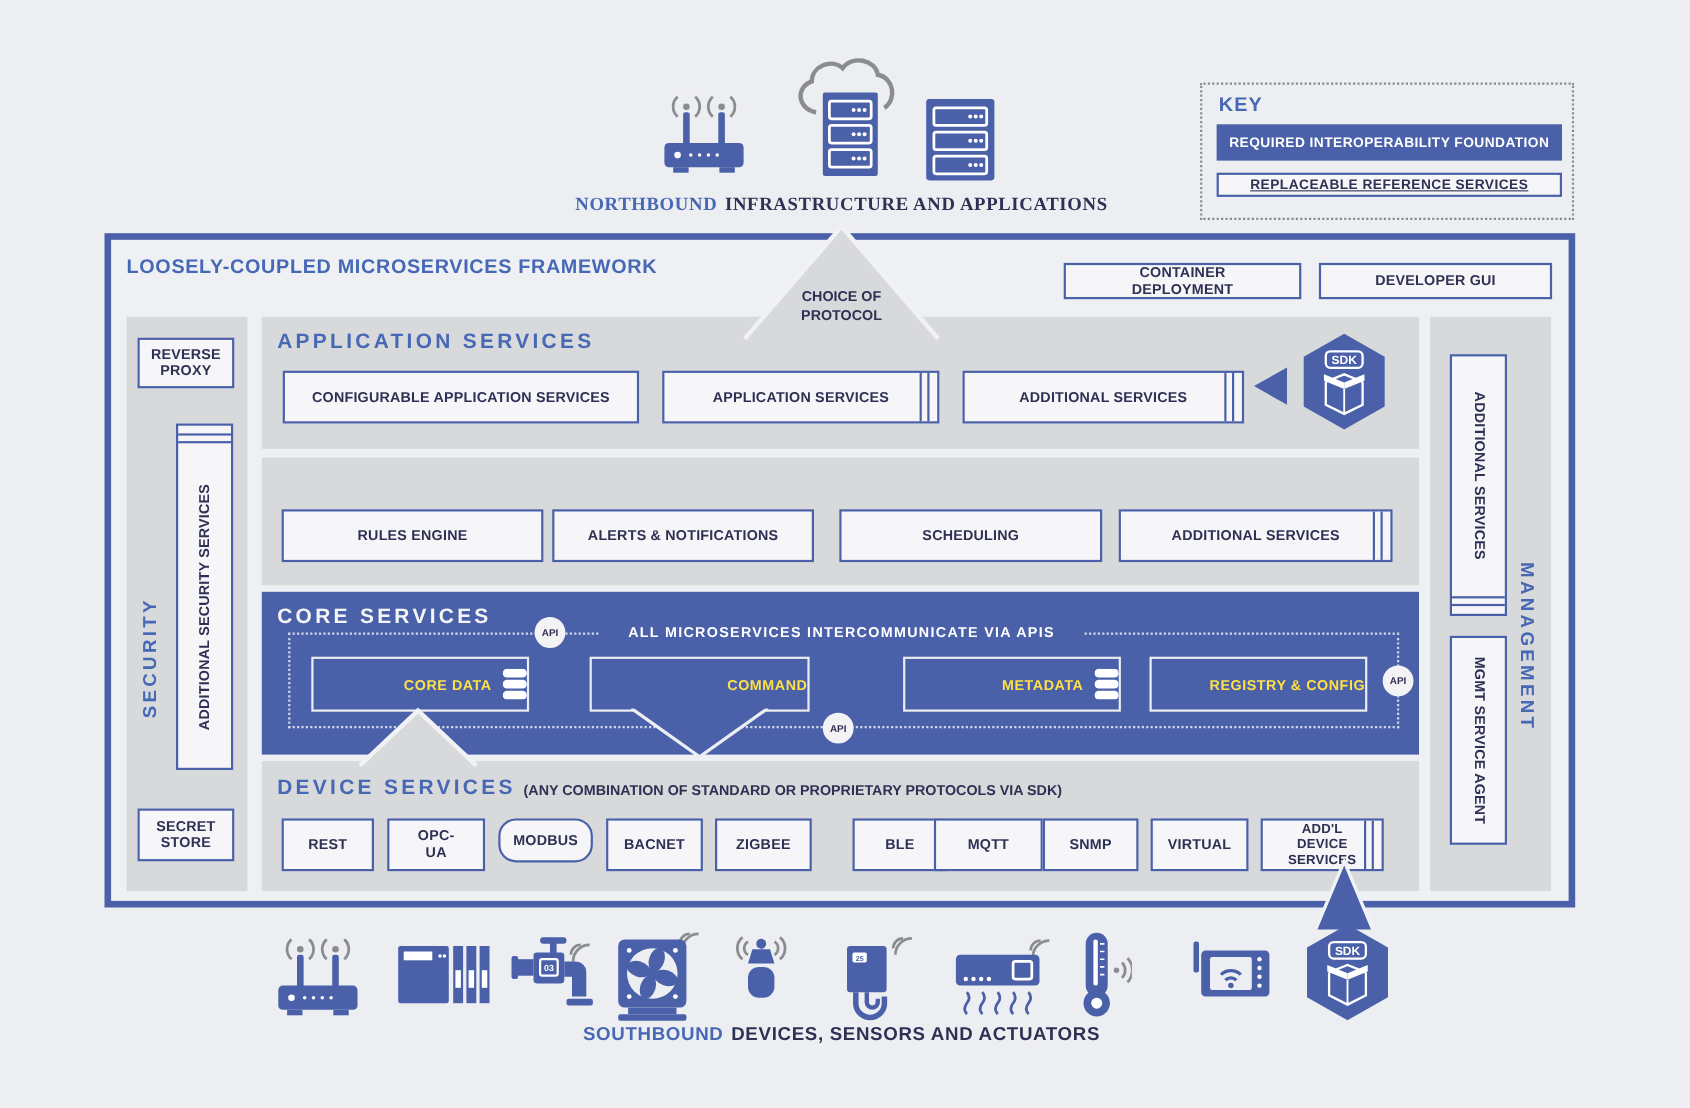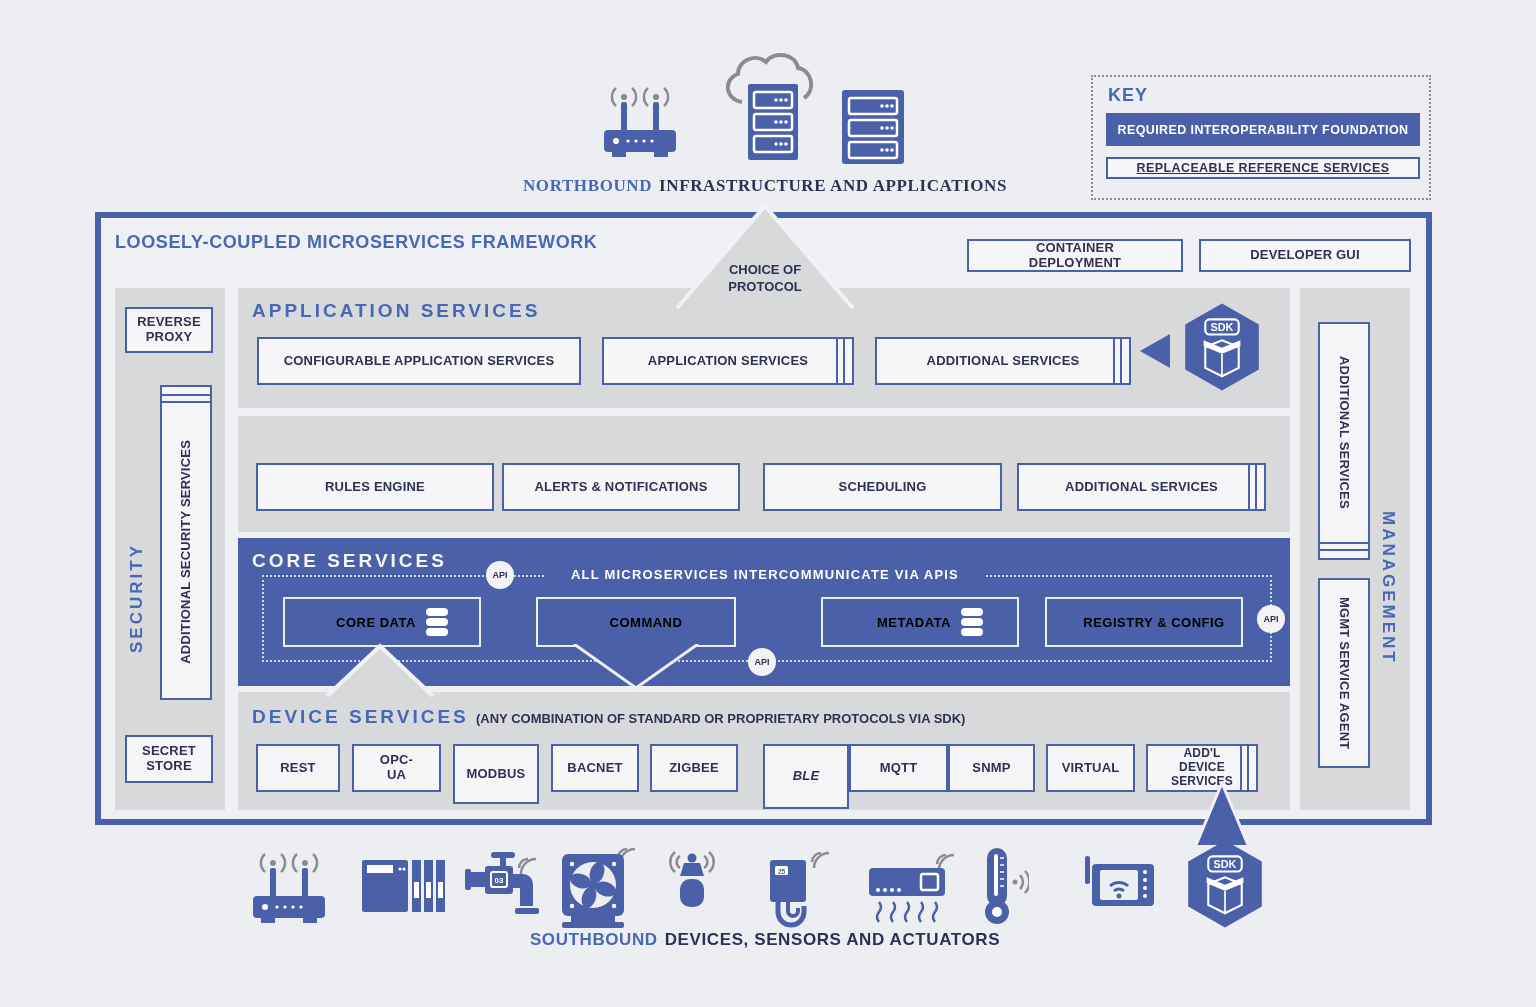--- a/index.html
+++ b/index.html
@@ -47,22 +47,22 @@
   .band-title{position:absolute;left:14px;top:12px;font-size:19px;font-weight:bold;color:#4768b5;letter-spacing:3px;white-space:nowrap;}
   .vlabel{position:absolute;display:flex;align-items:center;justify-content:center;
           font-size:17px;font-weight:bold;color:#4768b5;letter-spacing:3px;}
 
   
   .core-band{background:#4a61a9;}
   .core-band .band-title{color:#f4f5f8;}
   .core-dotted{position:absolute;left:24px;top:37px;width:1010px;height:87px;border:2px dotted rgba(255,255,255,.75);}
   .core-note{position:absolute;top:29px;left:307px;width:440px;text-align:center;background:#4a61a9;
              color:#fff;font-size:13px;font-weight:bold;letter-spacing:1.2px;z-index:2;}
-  .core-box{position:absolute;background:#4a61a9;border:2px solid #eceef4;color:#000000;display:flex;gap:10px;
-            align-items:center;justify-content:center;font-size:13px;font-weight:bold;letter-spacing:.5px;z-index:2;padding-left:20px;}
+  .core-box{position:absolute;background:#4a61a9;border:2px solid #eceef4;color:#fde047;display:flex;gap:10px;
+            align-items:center;justify-content:flex-end;font-size:13px;font-weight:bold;letter-spacing:.5px;z-index:2;padding-left:20px;}
   .api-badge{position:absolute;width:28px;height:28px;border-radius:50%;background:#f3f3f5;color:#2e3054;
              display:flex;align-items:center;justify-content:center;font-size:9px;font-weight:bold;z-index:3;}
 
   .cop-text{position:absolute;left:574px;top:44px;width:180px;text-align:center;font-size:13px;font-weight:bold;
             color:#2e3054;white-space:pre-line;line-height:1.3;z-index:6;}
   .tri-left{position:absolute;width:0;height:0;border-top:17px solid transparent;border-bottom:17px solid transparent;
             border-right:30px solid #4a61a9;}
   svg text{font-family:"Liberation Sans", sans-serif;}
 </style>
 </head>
@@ -242,24 +242,24 @@
     <svg class="abs" style="left:224px;top:424px;z-index:4" width="110" height="58" viewBox="0 0 110 58">
       <polygon points="55,4 2,54 108,54" fill="#d8d9db"></polygon>
       <path d="M2 54 L55 4 L108 54" stroke="#f1f2f5" stroke-width="4" fill="none"></path>
     </svg>
 
     <div class="band" style="left:137px;top:474px;width:1052px;height:118px;">
       <div class="band-title" style="top:14px;">DEVICE SERVICES</div>
       <div class="abs" style="left:238px;top:19px;font-size:13px;font-weight:bold;color:#2e3054;white-space:nowrap;">(ANY COMBINATION OF STANDARD OR PROPRIETARY PROTOCOLS VIA SDK)</div>
       <div class="box" style="left:18px;top:52px;width:84px;height:48px;">REST</div>
       <div class="box" style="left:114px;top:52px;width:89px;height:48px;">OPC-UA</div>
-      <div class="box" style="left:215px;top:52px;width:86px;height:60px;">MODBUS</div>
+      <div class="box" style="left:215px;top:52px;width:86px;height:40px;border-radius:16px;">MODBUS</div>
       <div class="box" style="left:313px;top:52px;width:88px;height:48px;">BACNET</div>
       <div class="box" style="left:412px;top:52px;width:88px;height:48px;">ZIGBEE</div>
-      <div class="box" style="left:525px;top:52px;width:86px;height:65px;font-style:italic;">BLE</div>
+      <div class="box" style="left:537px;top:52px;width:86px;height:48px;">BLE</div>
       <div class="box" style="left:611px;top:52px;width:99px;height:48px;">MQTT</div>
       <div class="box" style="left:710px;top:52px;width:87px;height:48px;">SNMP</div>
       <div class="box" style="left:808px;top:52px;width:89px;height:48px;">VIRTUAL</div>
       <div class="box stack-r" style="left:908px;top:52px;width:112px;height:48px;font-size:12px;">ADD'L DEVICE SERVICES</div>
     </div>
   </div>
 
   <svg class="abs" style="left:1194px;top:781px;z-index:6" width="56" height="66" viewBox="0 0 56 66">
     <polygon points="28,2 2,64 54,64" fill="#4a61a9"></polygon>
     <path d="M2 64 L28 2 L54 64" stroke="#f1f2f5" stroke-width="3" fill="none"></path>

